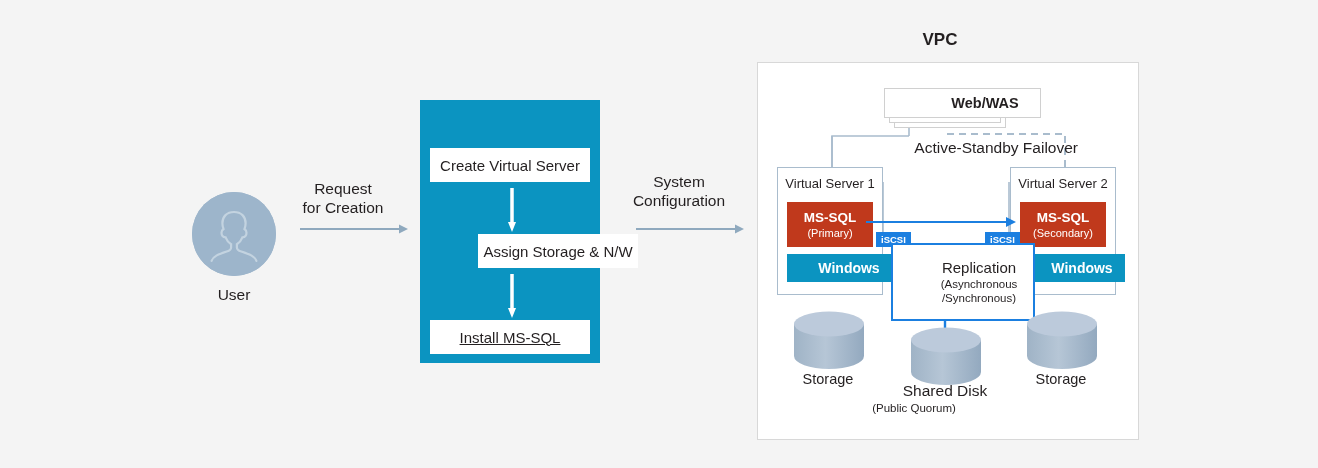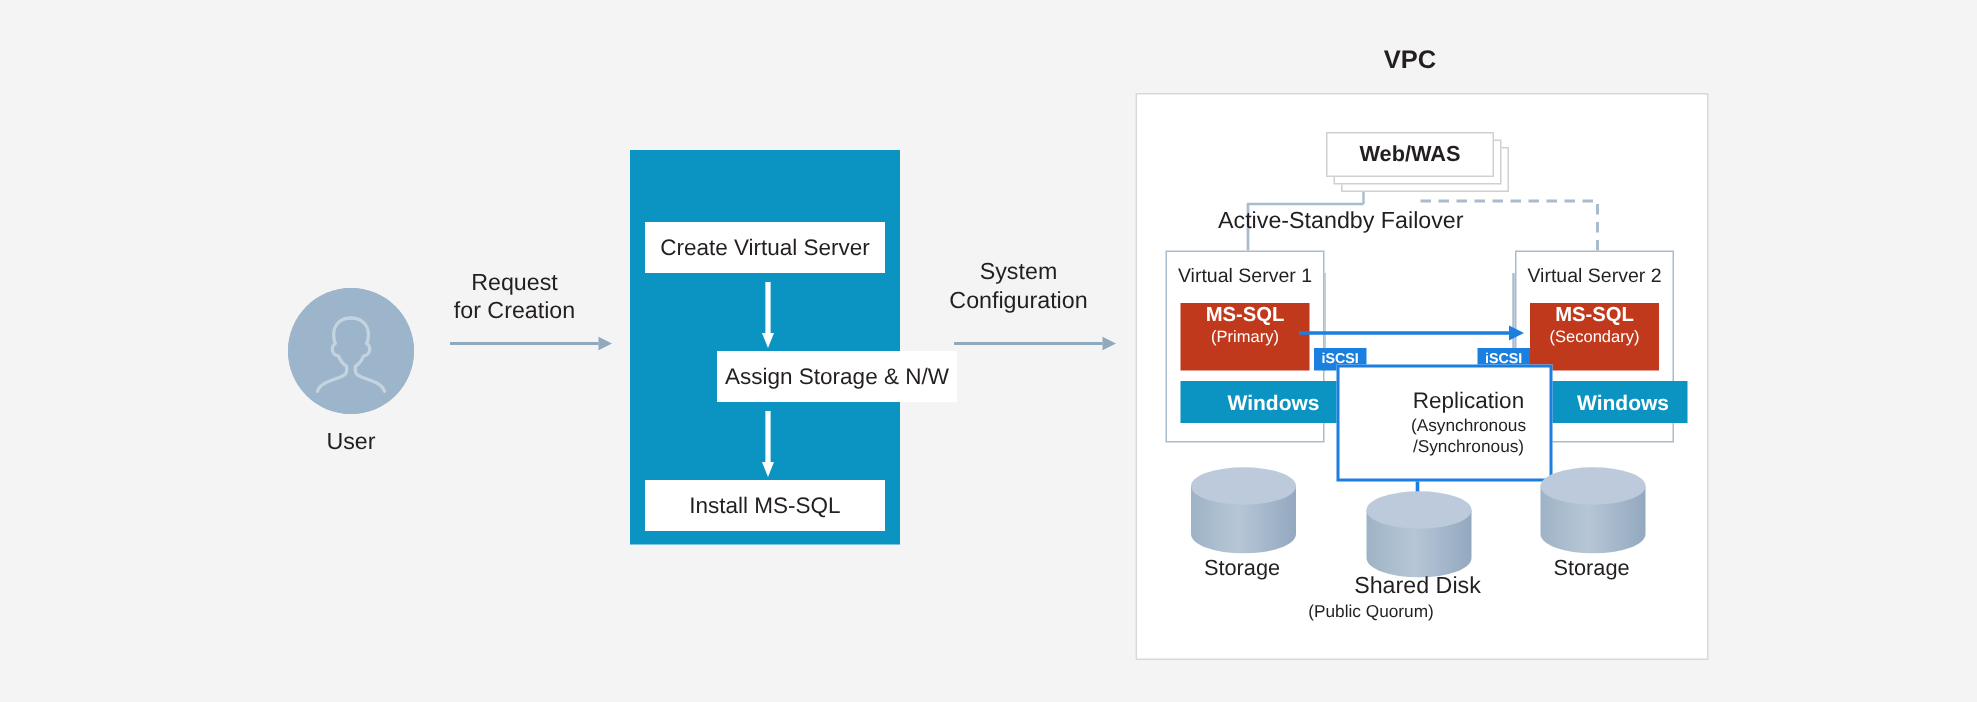--- a/index.html
+++ b/index.html
@@ -43,21 +43,21 @@
     color:#ffffff;font-size:16px;font-weight:bold;
   }
   .rdb-step{
     position:absolute;left:10px;width:160px;height:34px;
     background:#ffffff;color:#231f20;
     display:flex;align-items:center;justify-content:center;
     font-size:15px;white-space:nowrap;
   }
   #rdb-step-0{top:48px;}
   #rdb-step-1{top:134px;margin-left:48px;}
-  #rdb-step-2{top:220px;}
+  #rdb-step-2{top:220px;text-decoration:underline;}
   .rdb-down{
     position:absolute;left:88px;width:8px;height:44px;
   }
   #rdb-down-0{top:88px;}
   #rdb-down-1{top:174px;}
 
   
   #vpc-title{
     left:880px;top:30px;width:120px;text-align:center;
     font-size:17px;font-weight:bold;color:#231f20;
@@ -67,45 +67,45 @@
     background:#ffffff;border:1px solid #d8d8d8;
   }
 
   
   #webwas-stack{left:884px;top:88px;width:120px;height:38px;}
   .ww-layer{position:absolute;background:#ffffff;border:1px solid #d0d0d0;}
   #ww-l3{left:10px;top:10px;width:110px;height:28px;}
   #ww-l2{left:5px;top:5px;width:110px;height:28px;}
   #ww-l1{left:0px;top:0px;width:110px;height:28px;
          display:flex;align-items:center;justify-content:center;
-         font-size:14.5px;font-weight:bold;color:#231f20;}
+         font-size:14.5px;font-weight:bold;color:#231f20;padding-left:45px;}
 
   
   #vpc-lines{left:757px;top:62px;width:380px;height:376px;pointer-events:none;}
 
   #failover-label{
-    left:812px;top:139px;width:266px;text-align:left;
+    left:812px;top:139px;width:266px;text-align:right;
     font-size:15.5px;color:#231f20;background:transparent;
   }
 
   
   .vs-box{
     position:absolute;width:104px;height:126px;
     background:#ffffff;border:1px solid #a9bccd;text-decoration:underline;
   }
   #vs1-box{left:777px;top:167px;}
   #vs2-box{left:1010px;top:167px;}
   .vs-title{
     position:absolute;left:0;top:8px;width:104px;text-align:center;
     font-size:13px;color:#231f20;
   }
   .vs-sql{
     position:absolute;left:9px;top:34px;width:86px;height:45px;
     background:#c0391c;color:#ffffff;
-    display:flex;flex-direction:column;align-items:center;justify-content:flex-start;
+    display:flex;flex-direction:column;align-items:center;justify-content:center;
   }
   .vs-sql-main{font-size:13.5px;font-weight:bold;line-height:16px;}
   .vs-sql-sub{font-size:11px;line-height:14px;}
   .vs-os{
     position:absolute;left:9px;top:86px;width:86px;height:28px;
     background:#0b94c1;color:#ffffff;
     display:flex;align-items:center;justify-content:center;
     font-size:14px;font-weight:bold;padding-left:19px;
   }
 

